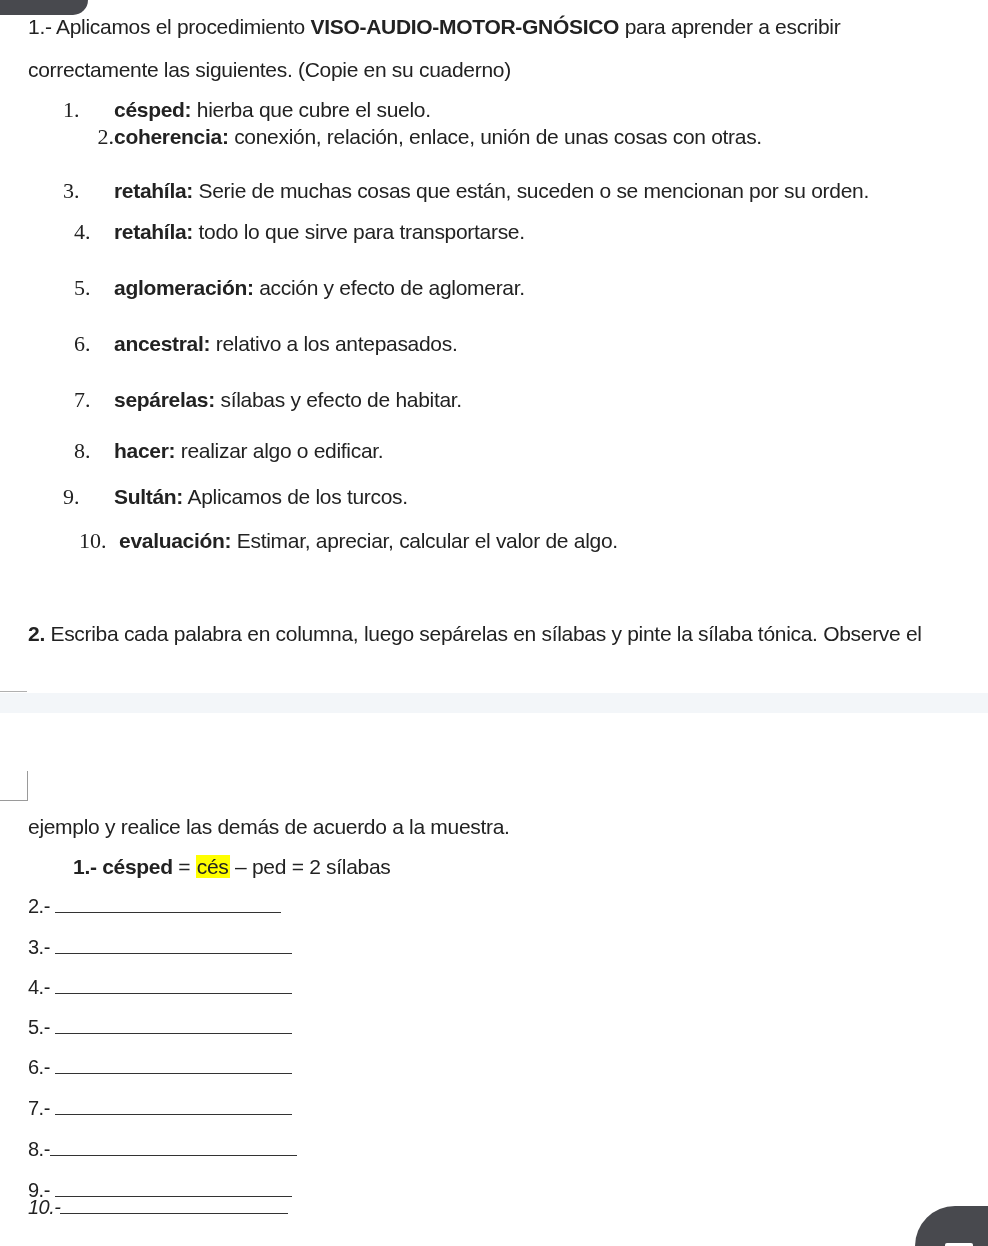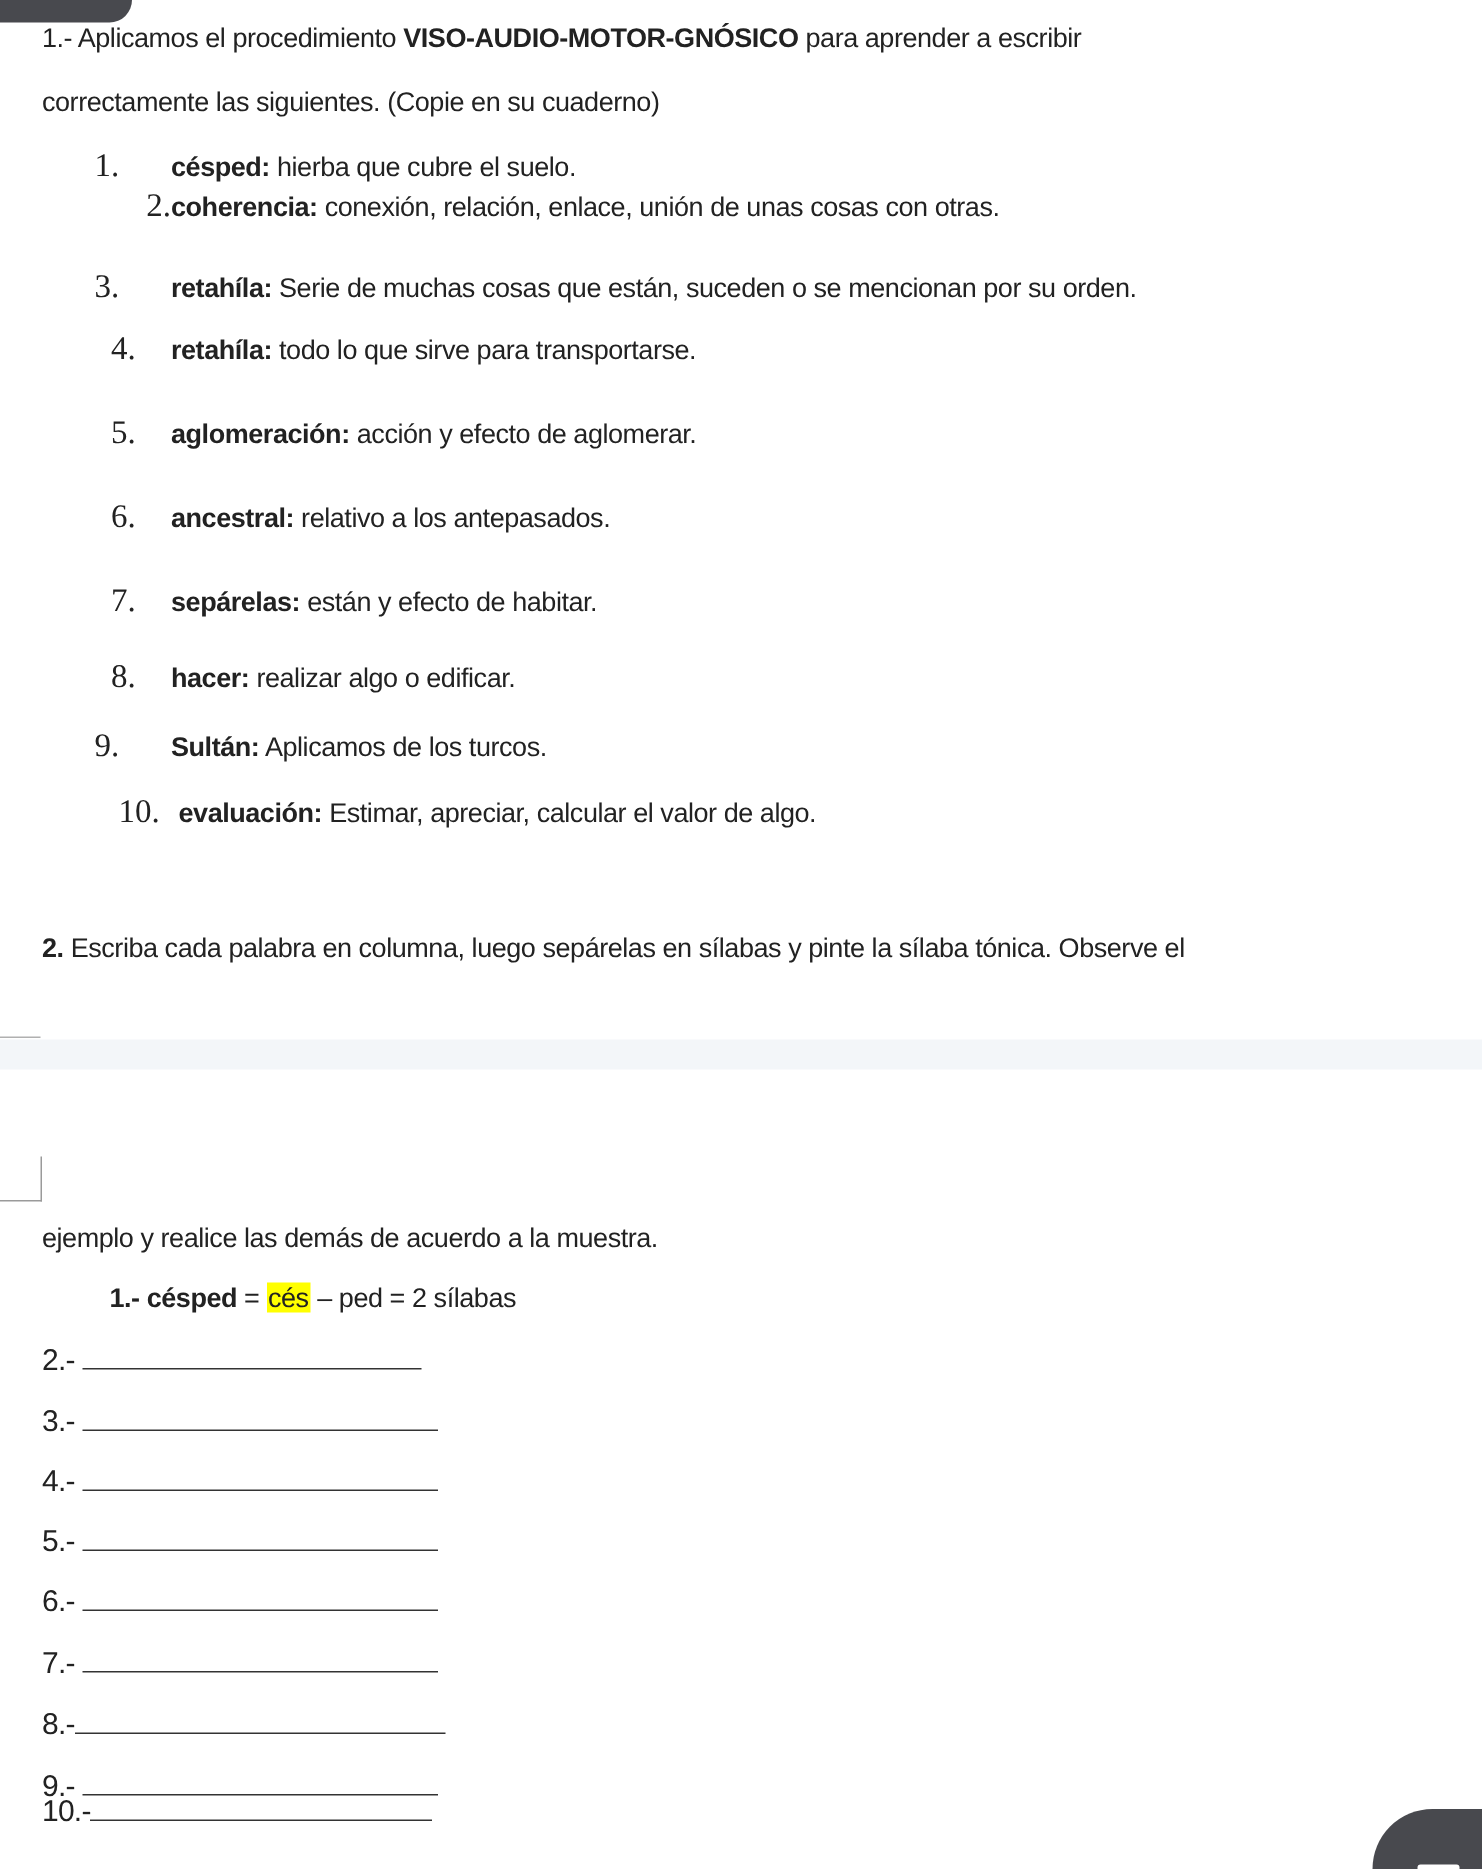--- a/index.html
+++ b/index.html
@@ -2,21 +2,21 @@
 <html><head>
 <meta charset="utf-8">
 <style>
   html, body { margin:0; padding:0; }
   body {
     width:988px; height:1246px; position:relative; overflow:hidden;
     background:#ffffff; color:#222222;
     font-family:"Liberation Sans", "DejaVu Sans", sans-serif;
   }
   .abs { position:absolute; white-space:nowrap; }
-  .txt { font-size:18px; letter-spacing:-0.3px; }
+  .txt { font-size:21px; letter-spacing:-0.3px; }
   .b { font-weight:bold; }
   .num { font-family:"Liberation Serif", "DejaVu Serif", serif; font-size:22px; }
   .top-overlay {
     position:absolute; left:0; top:0; width:88px; height:15px;
     background:#48494e; border-bottom-right-radius:28px;
   }
   .fab {
     position:absolute; left:915px; top:1206px; width:120px; height:120px;
     background:#48494e; border-radius:40px;
   }
@@ -54,21 +54,21 @@
 <div class="abs" style="left:74px; top:219px;">
   <span class="num" style="display:inline-block; width:40px;">4.</span><span class="txt b">retahíla:</span><span class="txt"> todo lo que sirve para transportarse.</span>
 </div>
 <div class="abs" style="left:74px; top:275px;">
   <span class="num" style="display:inline-block; width:40px;">5.</span><span class="txt b">aglomeración:</span><span class="txt"> acción y efecto de aglomerar.</span>
 </div>
 <div class="abs" style="left:74px; top:331px;">
   <span class="num" style="display:inline-block; width:40px;">6.</span><span class="txt b">ancestral:</span><span class="txt"> relativo a los antepasados.</span>
 </div>
 <div class="abs" style="left:74px; top:387px;">
-  <span class="num" style="display:inline-block; width:40px;">7.</span><span class="txt b">sepárelas:</span><span class="txt"> están y efecto de habitar.</span>
+  <span class="num" style="display:inline-block; width:40px;">7.</span><span class="txt b">sepárelas:</span><span class="txt"> sílabas y efecto de habitar.</span>
 </div>
 <div class="abs" style="left:74px; top:438px;">
   <span class="num" style="display:inline-block; width:40px;">8.</span><span class="txt b">hacer:</span><span class="txt"> realizar algo o edificar.</span>
 </div>
 <div class="abs" style="left:63px; top:484px;">
   <span class="num" style="display:inline-block; width:51px;">9.</span><span class="txt b">Sultán:</span><span class="txt"> Aplicamos de los turcos.</span>
 </div>
 <div class="abs" style="left:79px; top:528px;">
   <span class="num" style="display:inline-block; width:40px;">10.</span><span class="txt b">evaluación:</span><span class="txt"> Estimar, apreciar, calcular el valor de algo.</span>
 </div>
@@ -89,17 +89,17 @@
 </div>
 
 <div class="abs ans" style="left:28px; top:894px;"><span>2.-</span> <span class="blank" style="width:226px;"></span></div>
 <div class="abs ans" style="left:28px; top:935px;"><span>3.-</span> <span class="blank" style="width:237px;"></span></div>
 <div class="abs ans" style="left:28px; top:975px;"><span>4.-</span> <span class="blank" style="width:237px;"></span></div>
 <div class="abs ans" style="left:28px; top:1015px;"><span>5.-</span> <span class="blank" style="width:237px;"></span></div>
 <div class="abs ans" style="left:28px; top:1055px;"><span>6.-</span> <span class="blank" style="width:237px;"></span></div>
 <div class="abs ans" style="left:28px; top:1096px;"><span>7.-</span> <span class="blank" style="width:237px;"></span></div>
 <div class="abs ans" style="left:28px; top:1137px;"><span>8.-</span><span class="blank" style="width:247px;"></span></div>
 <div class="abs ans" style="left:28px; top:1178px;"><span>9.-</span> <span class="blank" style="width:237px;"></span></div>
-<div class="abs ans" style="left:28px; top:1195px;"><span>10.-</span><span class="blank" style="width:228px;"></span></div>
+<div class="abs ans" style="left:28px; top:1195px;font-style:italic;"><span>10.-</span><span class="blank" style="width:228px;"></span></div>
 
 <div class="fab">
   <div class="fab-bar"></div>
 </div>
 
 </body></html>

